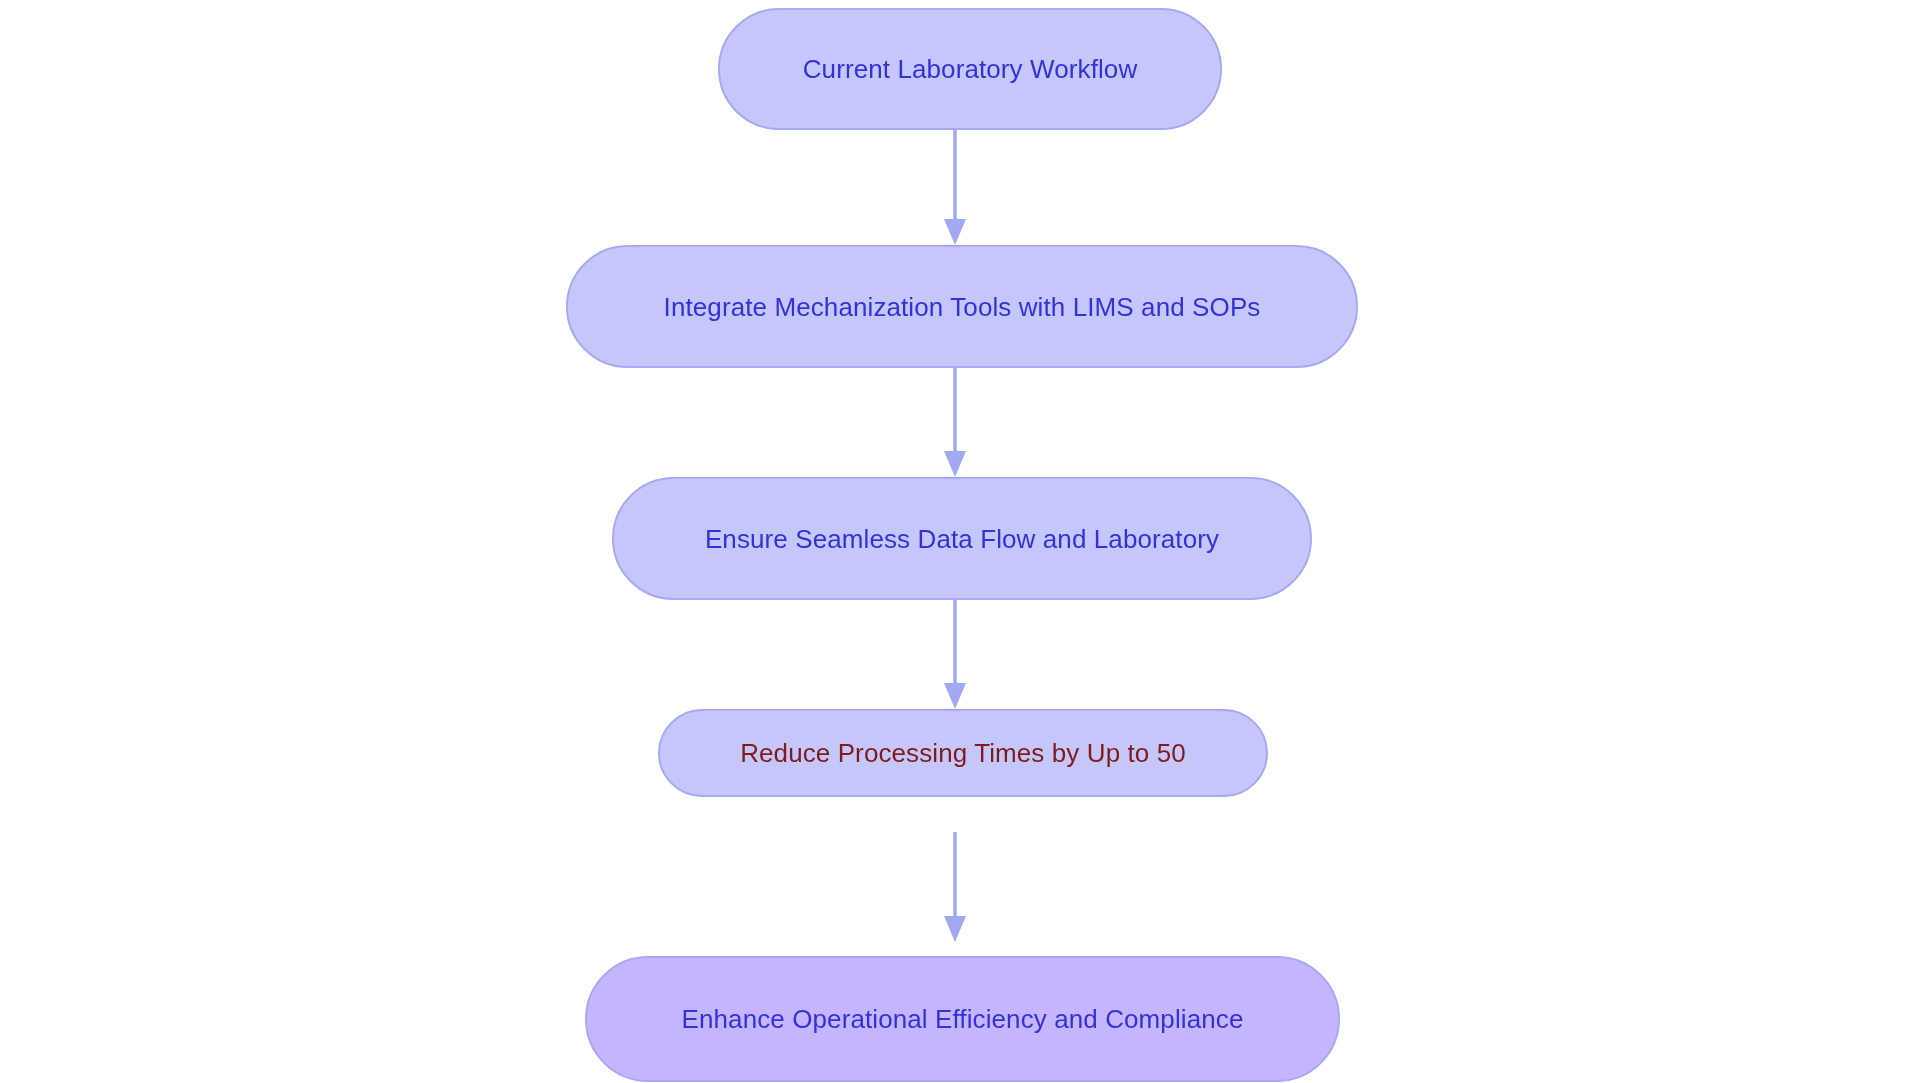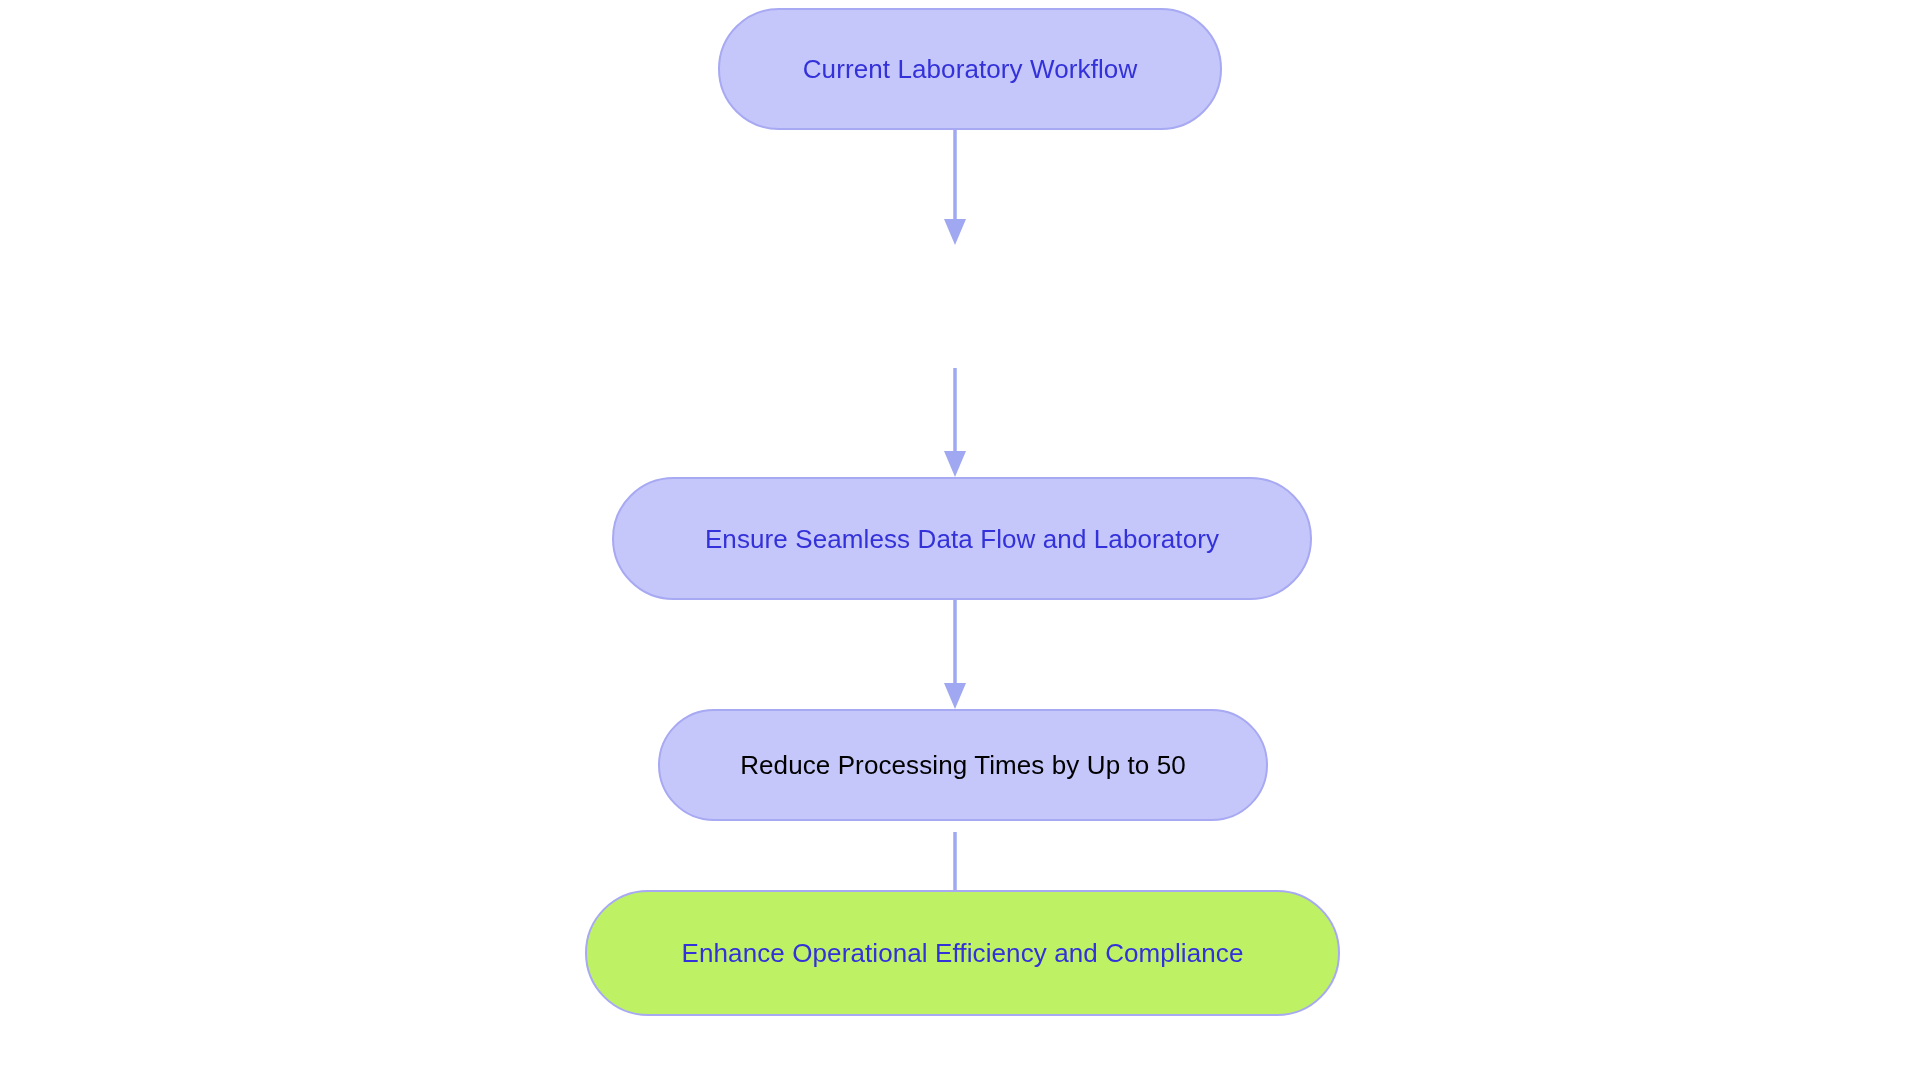--- a/index.html
+++ b/index.html
@@ -73,22 +73,25 @@
     </div>
     <div class="connector" style="left: 935px; top: 832px; width: 40px; height: 110px;">
       <svg width="40" height="110" viewBox="0 0 40 110">
         <line x1="20" y1="0" x2="20" y2="84" stroke="#9fa8f0" stroke-width="3.5"></line>
         <polygon points="9,84 31,84 20,110" fill="#9fa8f0"></polygon>
       </svg>
     </div>
     <div class="flow-node" style="left: 718px; top: 8px; width: 504px; height: 122px; background: rgb(197, 198, 250); border-color: rgb(167, 169, 242); color: rgb(51, 49, 217);">
       <span class="node-label">Current Laboratory Workflow</span>
     </div>
+    <div class="flow-node" style="left: 566px; top: 245px; width: 792px; height: 123px; background: rgb(197, 198, 250); border-color: rgb(167, 169, 242); color: rgb(51, 49, 217);">
+      <span class="node-label">Integrate Mechanization Tools with LIMS and SOPs</span>
+    </div>
     <div class="flow-node" style="left: 612px; top: 477px; width: 700px; height: 123px; background: rgb(197, 198, 250); border-color: rgb(167, 169, 242); color: rgb(51, 49, 217);">
       <span class="node-label">Ensure Seamless Data Flow and Laboratory</span>
     </div>
-    <div class="flow-node" style="left: 658px; top: 709px; width: 610px; height: 112px; background: rgb(197, 198, 250); border-color: rgb(167, 169, 242); color: #000000;">
+    <div class="flow-node" style="left: 658px; top: 709px; width: 610px; height: 88px; background: rgb(197, 198, 250); border-color: rgb(167, 169, 242); color: #7f1d1d;">
       <span class="node-label">Reduce Processing Times by Up to 50</span>
     </div>
-    <div class="flow-node" style="left: 585px; top: 890px; width: 755px; height: 126px; background: #bef264; border-color: rgb(167, 169, 242); color: rgb(51, 49, 217);">
+    <div class="flow-node" style="left: 585px; top: 956px; width: 755px; height: 126px; background: #c4b5fd; border-color: rgb(167, 169, 242); color: rgb(51, 49, 217);">
       <span class="node-label">Enhance Operational Efficiency and Compliance</span>
     </div>
   </div>
 
 </body></html>

